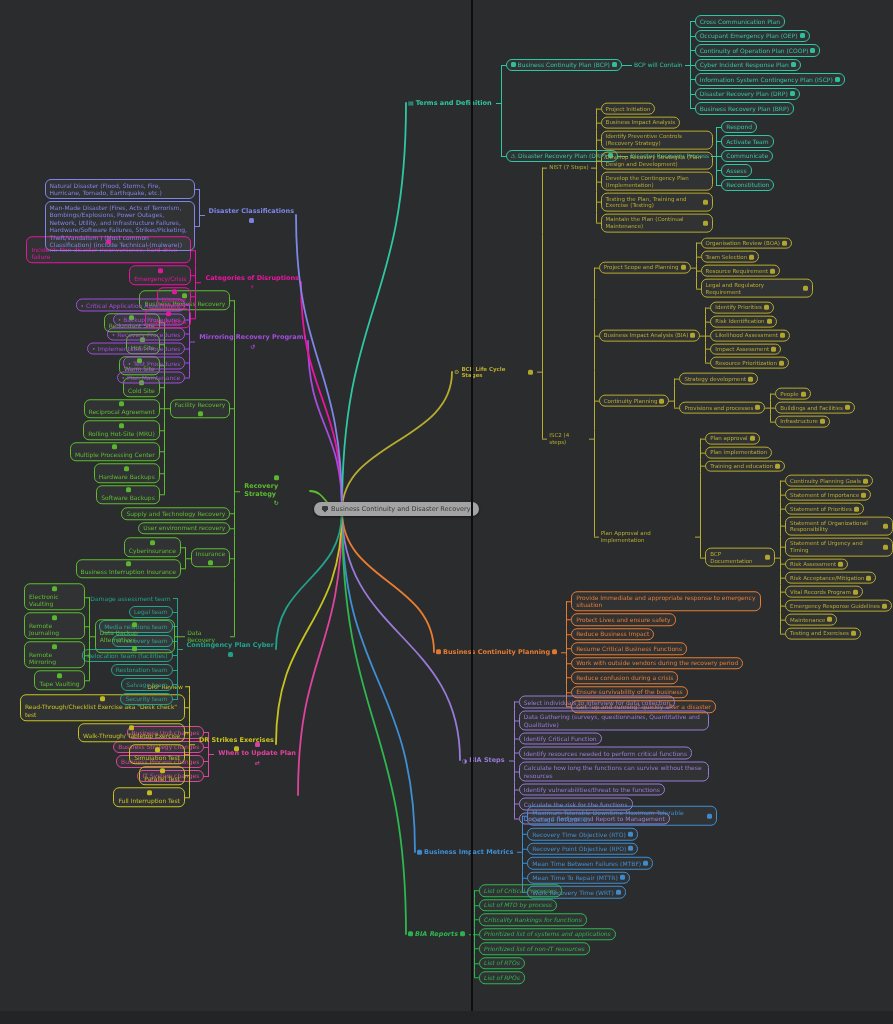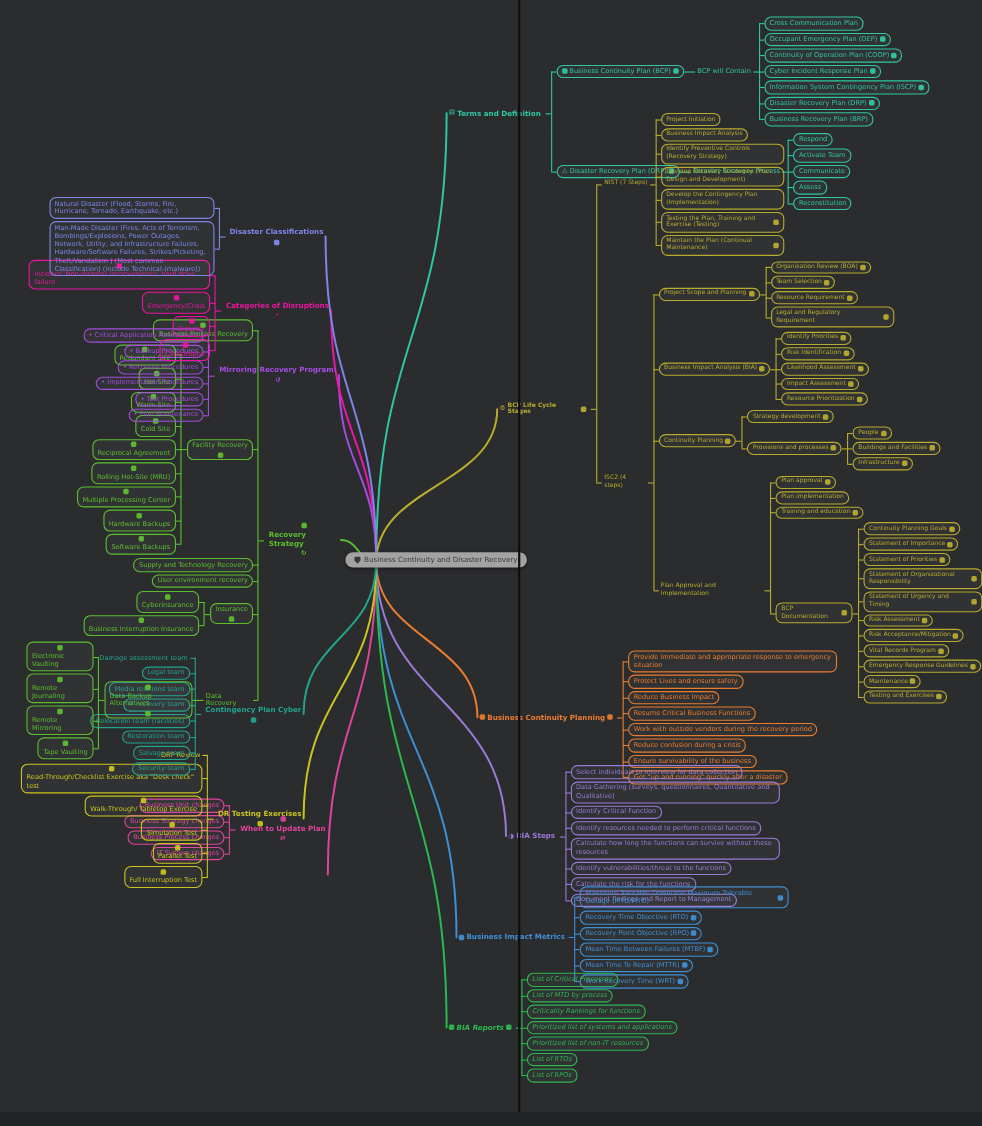--- a/index.html
+++ b/index.html
@@ -853,21 +853,21 @@
                   <span class="txt">IT System changes</span>
                 </div>
               </div>
             </div>
           </div>
         </div>
       </div>
       <div class="branch t-left" style="--c: #c9c31f; top: 744px; transform: translateY(-50%); right: 615px;">
         <div class="tnode">
           <div class="lbl root">
-            <span class="txt">DR Testing Exercises</span>
+            <span class="txt">DR Strikes Exercises</span>
             <span class="ic sq"></span>
           </div>
           <div class="kids">
             <div class="kid">
               <div class="tnode">
                 <div class="lbl plain">
                   <span class="txt">DRP Review</span>
                 </div>
               </div>
             </div>

